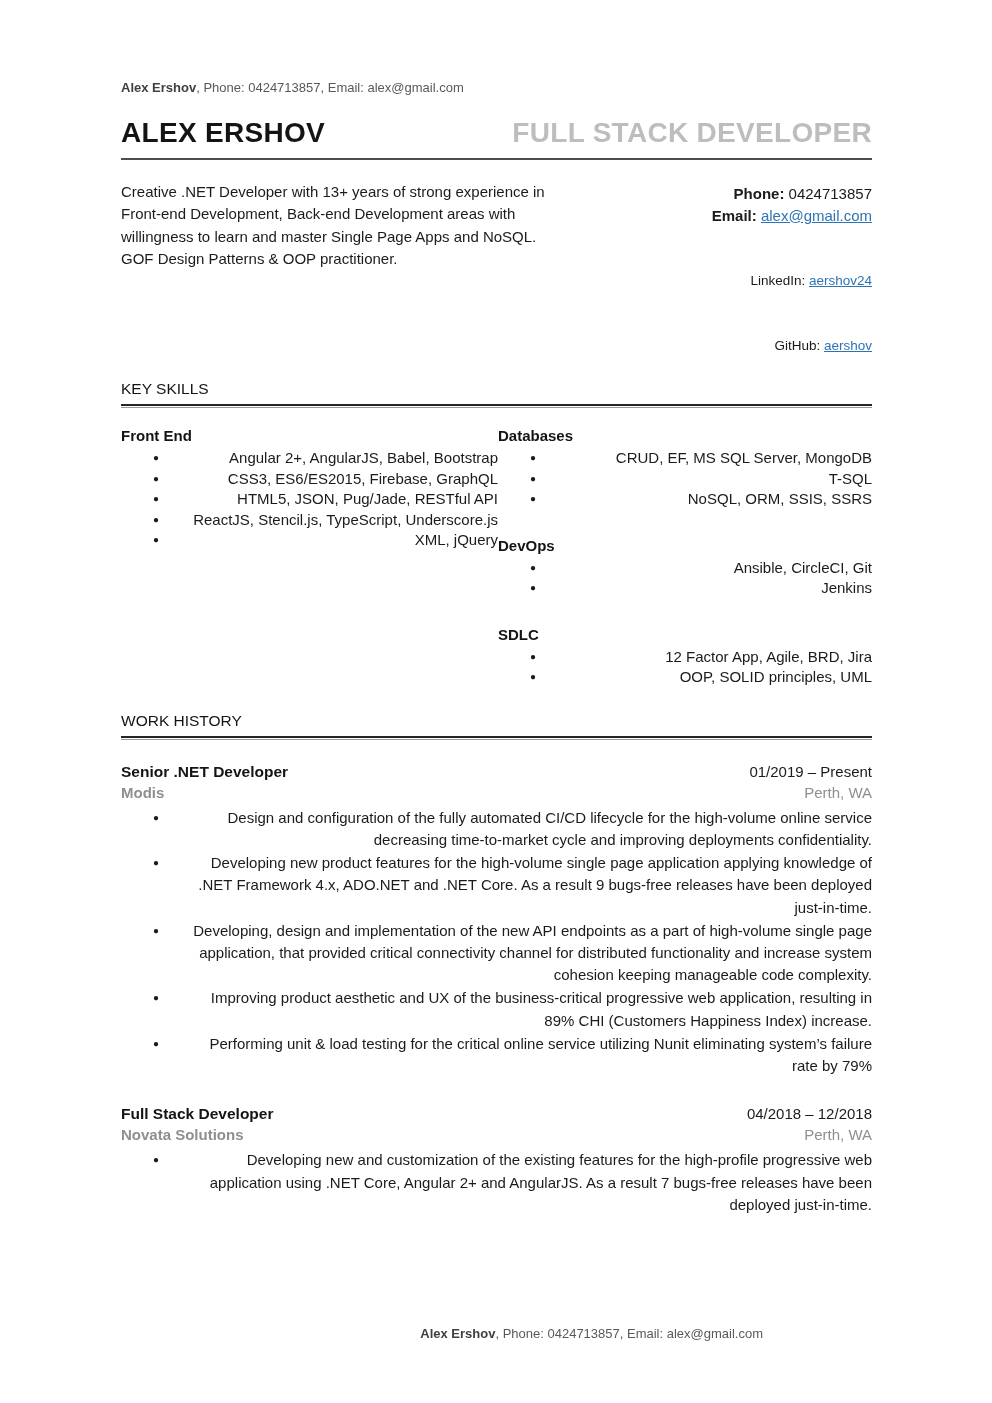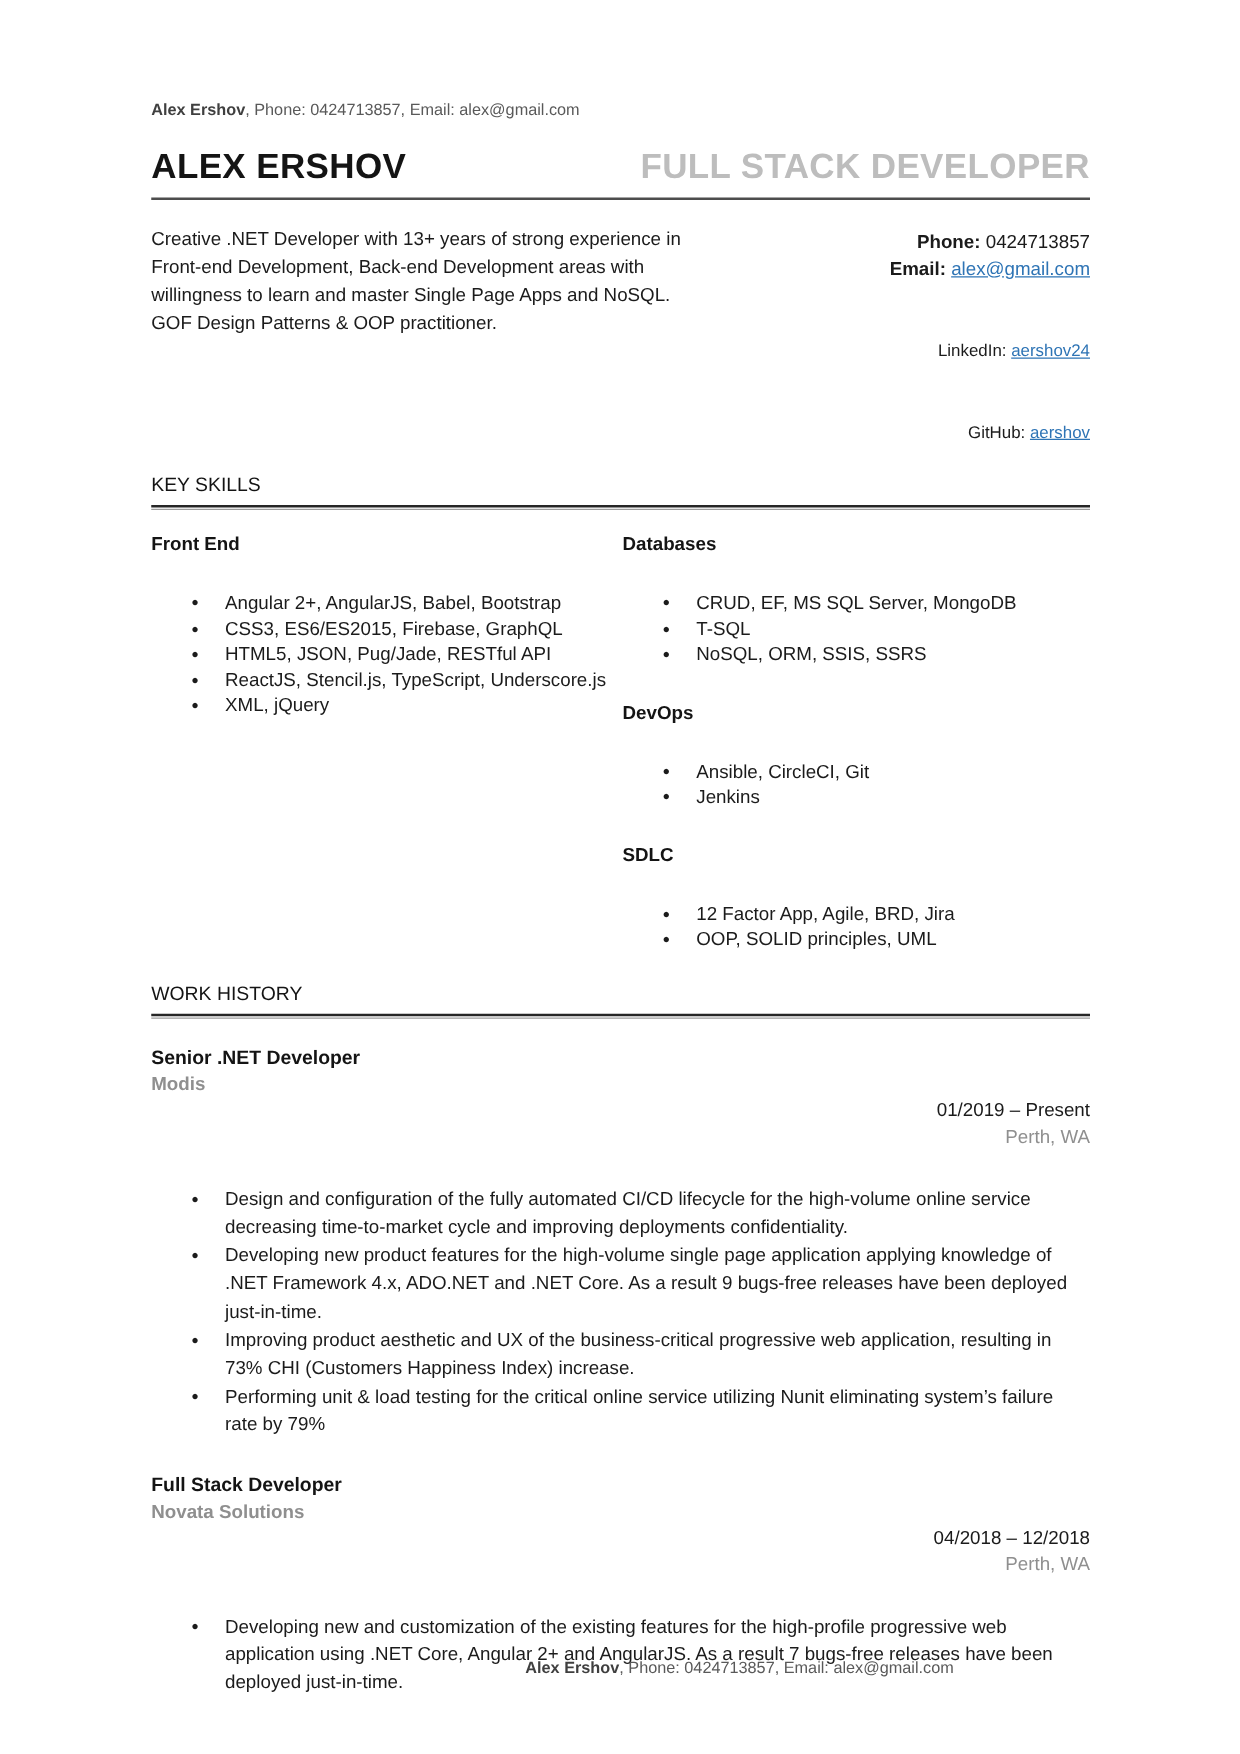--- a/index.html
+++ b/index.html
@@ -49,38 +49,38 @@
   .rule-thin { height: 1px; background: #9c9c9c; margin-top: 1px; }
 
   
   .skills-cols { display: flex; }
   .skills-col.left  { width: 377px; }
   .skills-col.right { width: 374px; }
   .skill-group { margin-top: 27px; }
   .skill-group:first-child { margin-top: 19px; }
   .skill-heading { font-size: 15px; font-weight: bold; color: #141414; }
 
-  ul.bullets { list-style: none; margin: 29px 0 0 0; padding: 0; }
+  ul.bullets { list-style: none; margin: 4px 0 0 0; padding: 0; text-align: right; }
   ul.bullets li {
     position: relative;
     font-size: 15px; line-height: 20.5px;
     padding-left: 59px;
     color: #1b1b1b;
   }
   ul.bullets li::before {
     content: "●";
     position: absolute; left: 32px; top: 0;
     font-size: 10px;
   }
   ul.bullets.work li { line-height: 22.4px; margin-bottom: 0.5px; }
 
   
   .job { margin-top: 21px; }
   .job + .job { margin-top: 26px; }
-  .job-header { display: flex; justify-content: space-between; flex-direction: column; }
+  .job-header { display: flex; justify-content: space-between; }
   .job-title { font-size: 15.5px; font-weight: bold; color: #141414; line-height: 21px; }
   .job-company { font-size: 15px; font-weight: bold; color: #8f8f8f; line-height: 21px; }
   .job-right { text-align: right; }
   .job-dates { font-size: 15px; color: #1b1b1b; line-height: 21px; }
   .job-location { font-size: 15px; color: #8f8f8f; line-height: 21px; }
 
   
   .footer-note {
     position: absolute;
     right: 121px; top: 1326px;
@@ -187,21 +187,22 @@
         <div class="job-company">Modis</div>
       </div>
       <div class="job-right">
         <div class="job-dates">01/2019 – Present</div>
         <div class="job-location">Perth, WA</div>
       </div>
     </div>
     <ul class="bullets work">
               <li>Design and configuration of the fully automated CI/CD lifecycle for the high-volume online service decreasing time-to-market cycle and improving deployments confidentiality.</li>
               <li>Developing new product features for the high-volume single page application applying knowledge of .NET Framework 4.x, ADO.NET and .NET Core. As a result 9 bugs-free releases have been deployed just-in-time.</li>
-              <li>Improving product aesthetic and UX of the business-critical progressive web application, resulting in 73% CHI (Customers Happiness Index) increase.</li>
+              <li>Developing, design and implementation of the new API endpoints as a part of high-volume single page application, that provided critical connectivity channel for distributed functionality and increase system cohesion keeping manageable code complexity.</li>
+              <li>Improving product aesthetic and UX of the business-critical progressive web application, resulting in 89% CHI (Customers Happiness Index) increase.</li>
               <li>Performing unit &amp; load testing for the critical online service utilizing Nunit eliminating system’s failure rate by 79%</li>
             </ul>
   </div>
 
   <div class="job">
     <div class="job-header">
       <div class="job-left">
         <div class="job-title">Full Stack Developer</div>
         <div class="job-company">Novata Solutions</div>
       </div>

